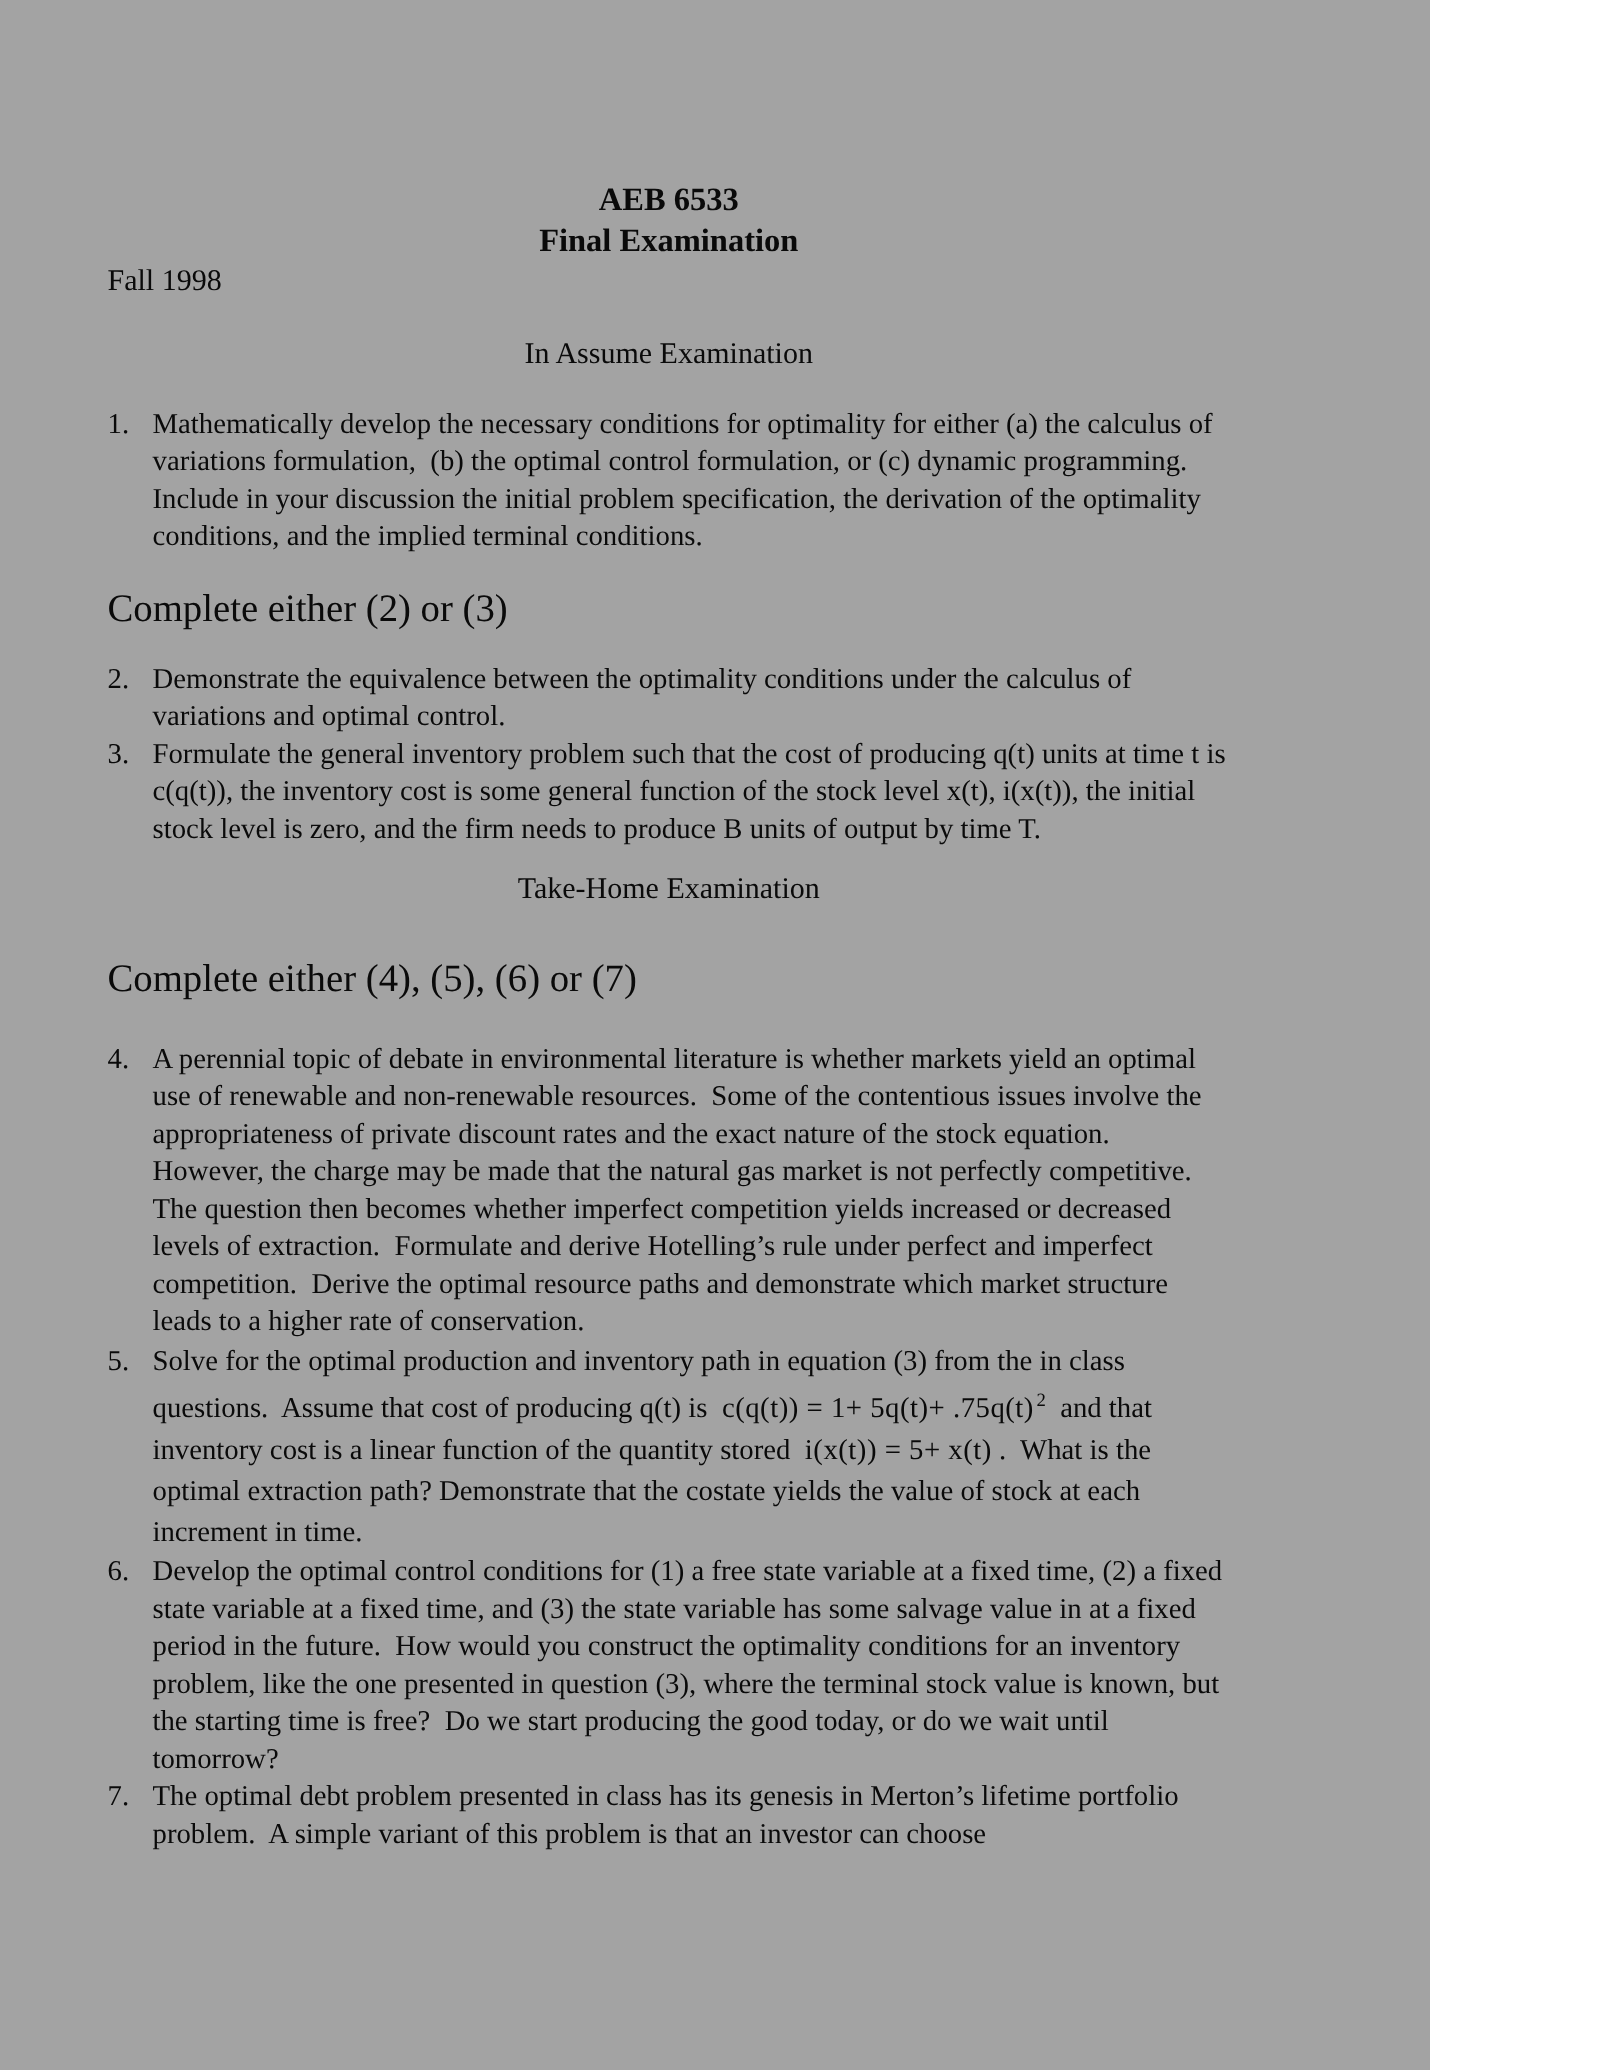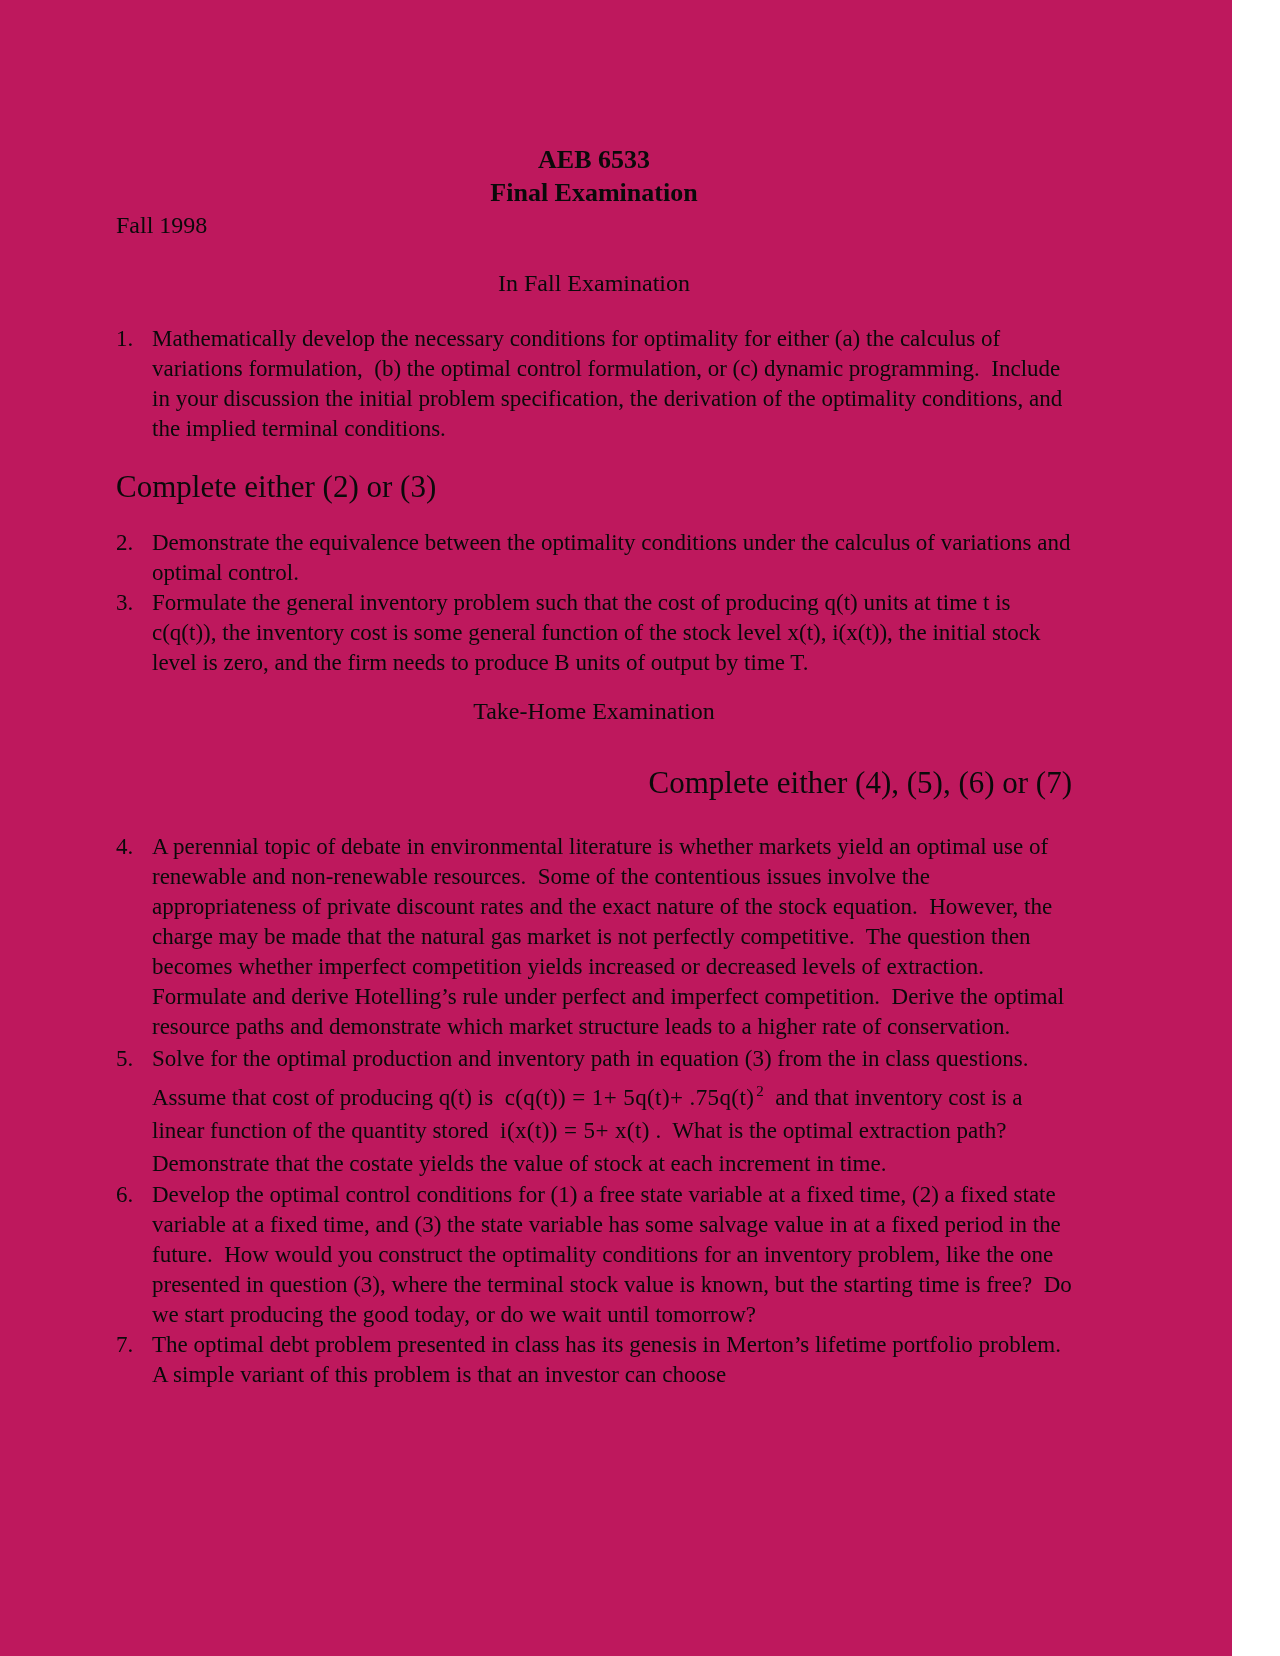--- a/index.html
+++ b/index.html
@@ -9,24 +9,24 @@
   }
   body {
     width: 1280px;
     height: 1656px;
     font-family: "Liberation Serif", "DejaVu Serif", serif;
     color: #0a0a0a;
     overflow: hidden;
   }
   .page {
     box-sizing: border-box;
-    width: 1232px;
+    width: 1144px;
     height: 1656px;
-    padding: 143px 160px 0 116px;
-    background: #be185d;
+    padding: 143px 160px 0 86px;
+    background: #a3a3a3;
   }
   .doc-title {
     margin: 0;
     text-align: center;
     font-weight: bold;
     font-size: 26px;
     line-height: 33px;
   }
   .doc-term {
     margin: 0;
@@ -43,21 +43,21 @@
   }
   .heading-inclass { margin-top: 26px; }
   .heading-takehome { margin-top: 18px; }
   .lead-in {
     margin: 0;
     font-size: 31px;
     line-height: 30px;
     white-space: pre-wrap;
   }
   .lead-in-1 { margin-top: 28px; }
-  .lead-in-2 { margin-top: 42px; text-align: right; }
+  .lead-in-2 { margin-top: 42px; }
   .q-item {
     display: flex;
     margin: 0;
     font-size: 23px;
     line-height: 30px;
   }
   .q1 { margin-top: 26px; }
   .q2 { margin-top: 26px; }
   .q4 { margin-top: 34px; }
   .q5 { line-height: 33px; }
@@ -80,21 +80,21 @@
 </style>
 </head>
 <body>
 
 <div class="page">
 
   <p class="doc-title">AEB 6533</p>
   <p class="doc-title">Final Examination</p>
   <p class="doc-term">Fall 1998</p>
 
-  <p class="section-heading heading-inclass">In Fall Examination</p>
+  <p class="section-heading heading-inclass">In Assume Examination</p>
 
   <div class="q-item q1">
     <span class="q-num">1.</span>
     <span class="q-text">Mathematically develop the necessary conditions for optimality for either (a) the calculus of variations formulation,  (b) the optimal control formulation, or (c) dynamic programming.  Include in your discussion the initial problem specification, the derivation of the optimality conditions, and the implied terminal conditions.</span>
   </div>
 
   <p class="lead-in lead-in-1">Complete either (2) or (3)</p>
 
   <div class="q-item q2">
     <span class="q-num">2.</span>

